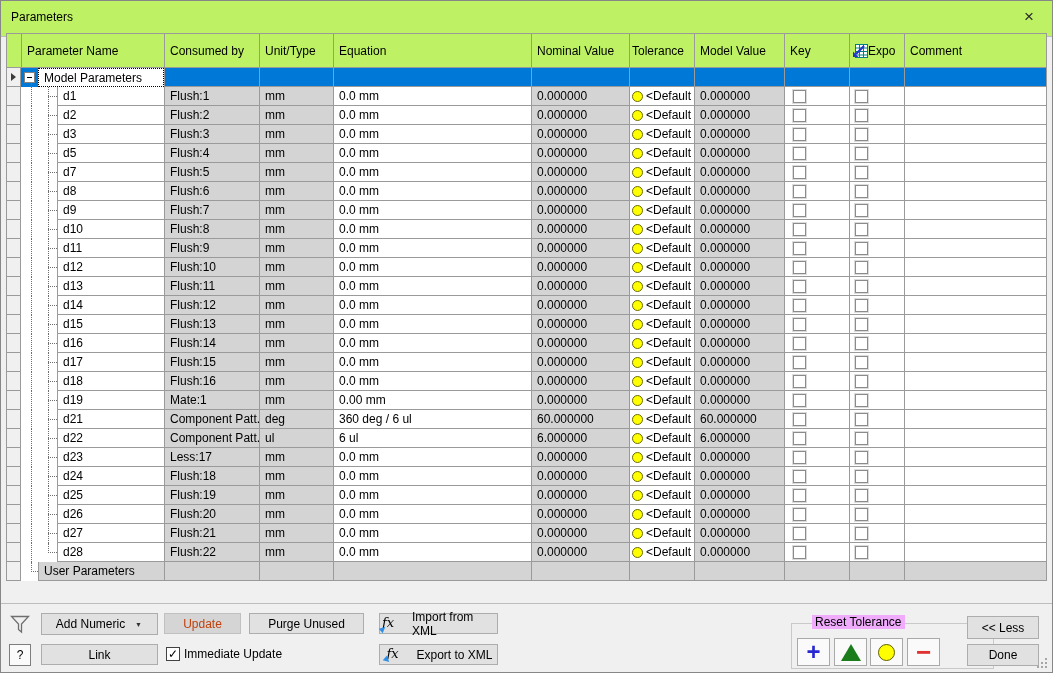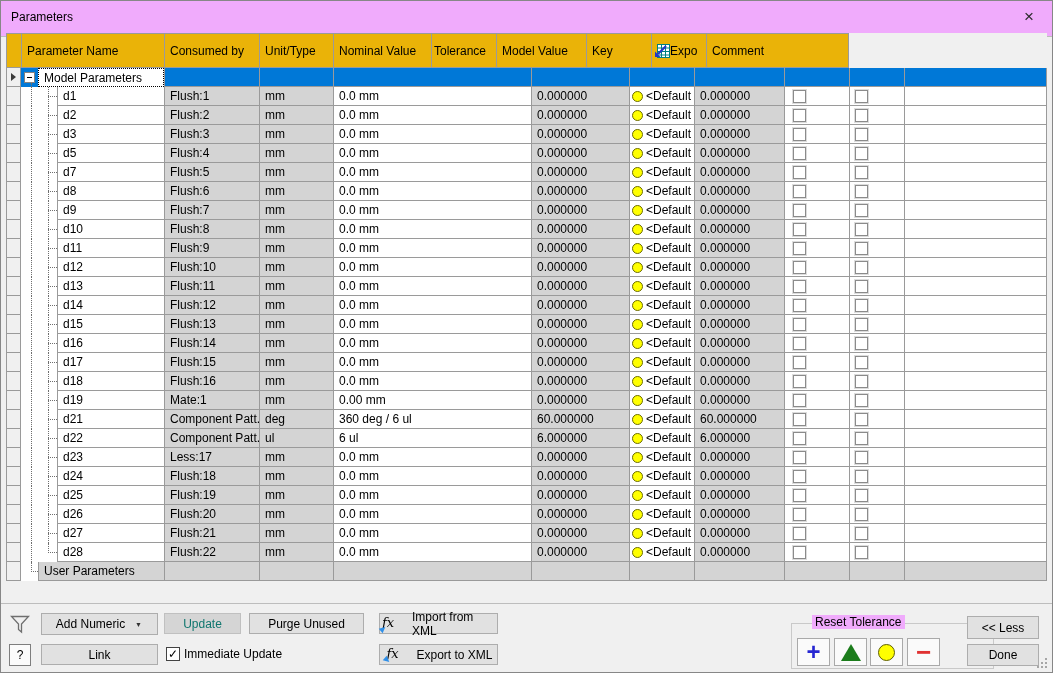--- a/index.html
+++ b/index.html
@@ -1,28 +1,28 @@
 <!DOCTYPE html>
 <html><head>
 <meta charset="utf-8">
 <style>
   *{box-sizing:border-box;margin:0;padding:0}
   html,body{background:#cfcfcf}
   .dialog{position:relative;width:1053px;height:673px;background:#f0f0f0;border:1px solid #878787;
     font-family:"Liberation Sans",sans-serif;font-size:12px;color:#000;overflow:hidden}
   
-  .titlebar{position:absolute;left:0;top:0;width:100%;height:36px;background:#f0abfc;border-bottom:1px solid #bdbdbd}
+  .titlebar{position:absolute;left:0;top:0;width:100%;height:36px;background:#bef264;border-bottom:1px solid #bdbdbd}
   .title{position:absolute;left:10px;top:9px;font-size:12px}
   .closebtn{position:absolute;right:10px;top:3px;width:26px;height:26px;display:flex;align-items:center;justify-content:center;
     font-size:17px;color:#2b2b2b;cursor:default}
   
   .grid{position:absolute;left:5px;top:32px;width:1041px;background:#f0f0f0}
   .hrow,.row{display:flex}
   .hrow{height:35px}
-  .hcell{flex:none;height:35px;background:#eab308;border-left:1px solid #9a9a9a;border-top:1px solid #9a9a9a;
+  .hcell{flex:none;height:35px;background:#bef264;border-left:1px solid #9a9a9a;border-top:1px solid #9a9a9a;
     border-bottom:1px solid #9a9a9a;display:flex;align-items:center;padding:0 5px;overflow:hidden;white-space:nowrap}
   .row{height:19px}
   .cell{flex:none;height:19px;border-left:1px solid #9a9a9a;border-bottom:1px solid #9a9a9a;background:#fff;
     display:flex;align-items:center;padding:0 5px;overflow:hidden;white-space:nowrap}
   .last{border-right:1px solid #9a9a9a}
   .sel15{flex:none;width:15px;height:19px;background:#f0f0f0;border-left:1px solid #9a9a9a;border-right:1px solid #9a9a9a;
     border-bottom:1px solid #9a9a9a;display:flex;align-items:center;justify-content:center}
   .hsel{width:15px;padding:0;justify-content:center}
   .w-name{width:143px}.w-cons{width:95px}.w-unit{width:74px}.w-eq{width:198px}.w-nom{width:98px}
   .w-tol{width:65px;padding:0 2px}.w-mod{width:90px}.w-key{width:65px}.w-expo{width:55px;padding:0 2px}.w-com{width:143px}
@@ -39,21 +39,21 @@
   .expander{position:absolute;left:3px;top:4px;width:11px;height:11px;background:#fff;border:1px solid #828282;
     display:flex;align-items:center;justify-content:center}
   .minus{width:5px;height:1px;background:#000}
   .tolcircle{flex:none;width:11px;height:11px;border-radius:50%;background:#ffff00;border:1px solid #6b6b00;margin-right:3px}
   .cb{flex:none;width:13px;height:13px;background:#fff;border:1px solid #8b8b8b;box-shadow:0 0 0 1px #dcdcdc;margin-left:3px}
   .emptyarea{position:absolute;left:5px;top:580px;width:1041px;height:22px;background:#f0f0f0}
   .divider{position:absolute;left:0;top:602px;width:100%;border-top:1px solid #bdbdbd}
   
   .btn{position:absolute;background:#e1e1e1;border:1px solid #adadad;display:flex;align-items:center;justify-content:center;
     font-size:12px;cursor:default}
-  .btn.disabled{background:#d5d5d5;border-color:#c0c0c0;color:#0f766e}
+  .btn.disabled{background:#d5d5d5;border-color:#c0c0c0;color:#c2410c}
   .iconbtn{position:absolute;display:flex;align-items:center;justify-content:center}
   .helpbtn{background:#fbfbfb;border:1px solid #7e7e7e;font-size:12px}
   .splitlbl{flex:1;text-align:center}
   .splitarr{flex:none;width:18px;height:100%;border-left:1px solid #adadad;display:flex;align-items:center;justify-content:center;
     font-size:7px;color:#333}
   .fxicon{position:relative;width:18px;height:16px;margin-right:14px;flex:none}
   .fxtext{position:absolute;left:2px;top:-1px;font-family:"DejaVu Serif",serif;font-style:italic;font-size:13px}
   .fxarrow{position:absolute;left:0;bottom:0;width:0;height:0;border-left:6px solid #2f8fe8;
     border-top:3px solid transparent;border-bottom:3px solid transparent}
   .up{transform:rotate(-40deg)}
@@ -81,20 +81,21 @@
     <span class="title">Parameters</span>
     <div class="closebtn">×</div>
   </div>
 
   <div class="grid">
     <div class="hrow">
       <div class="hcell hsel"></div>
       <div class="hcell w-name">Parameter Name</div>
       <div class="hcell w-cons">Consumed by</div>
       <div class="hcell w-unit">Unit/Type</div>
+      <div class="hcell w-eq">Equation</div>
       <div class="hcell w-nom">Nominal Value</div>
       <div class="hcell w-tol">Tolerance</div>
       <div class="hcell w-mod">Model Value</div>
       <div class="hcell w-key">Key</div>
       <div class="hcell w-expo">
         <svg width="16" height="16" viewBox="0 0 16 16" style="flex:none">
           <rect x="3.5" y="1.5" width="12" height="13" fill="#ffffff" stroke="#008080"></rect>
           <line x1="3.5" y1="5" x2="15.5" y2="5" stroke="#008080"></line>
           <line x1="3.5" y1="8.5" x2="15.5" y2="8.5" stroke="#008080"></line>
           <line x1="3.5" y1="12" x2="15.5" y2="12" stroke="#008080"></line>

